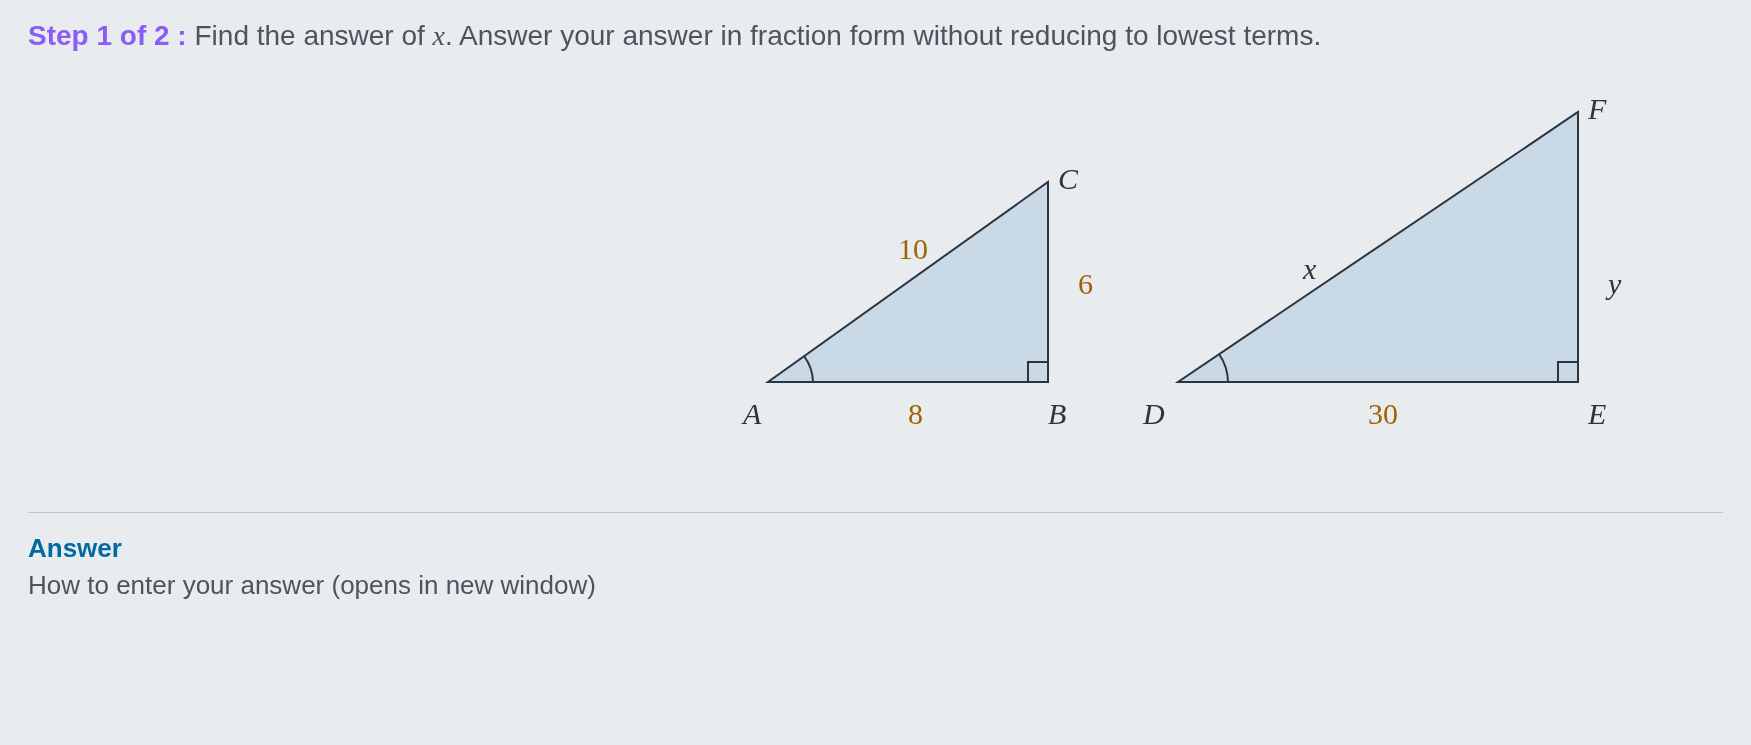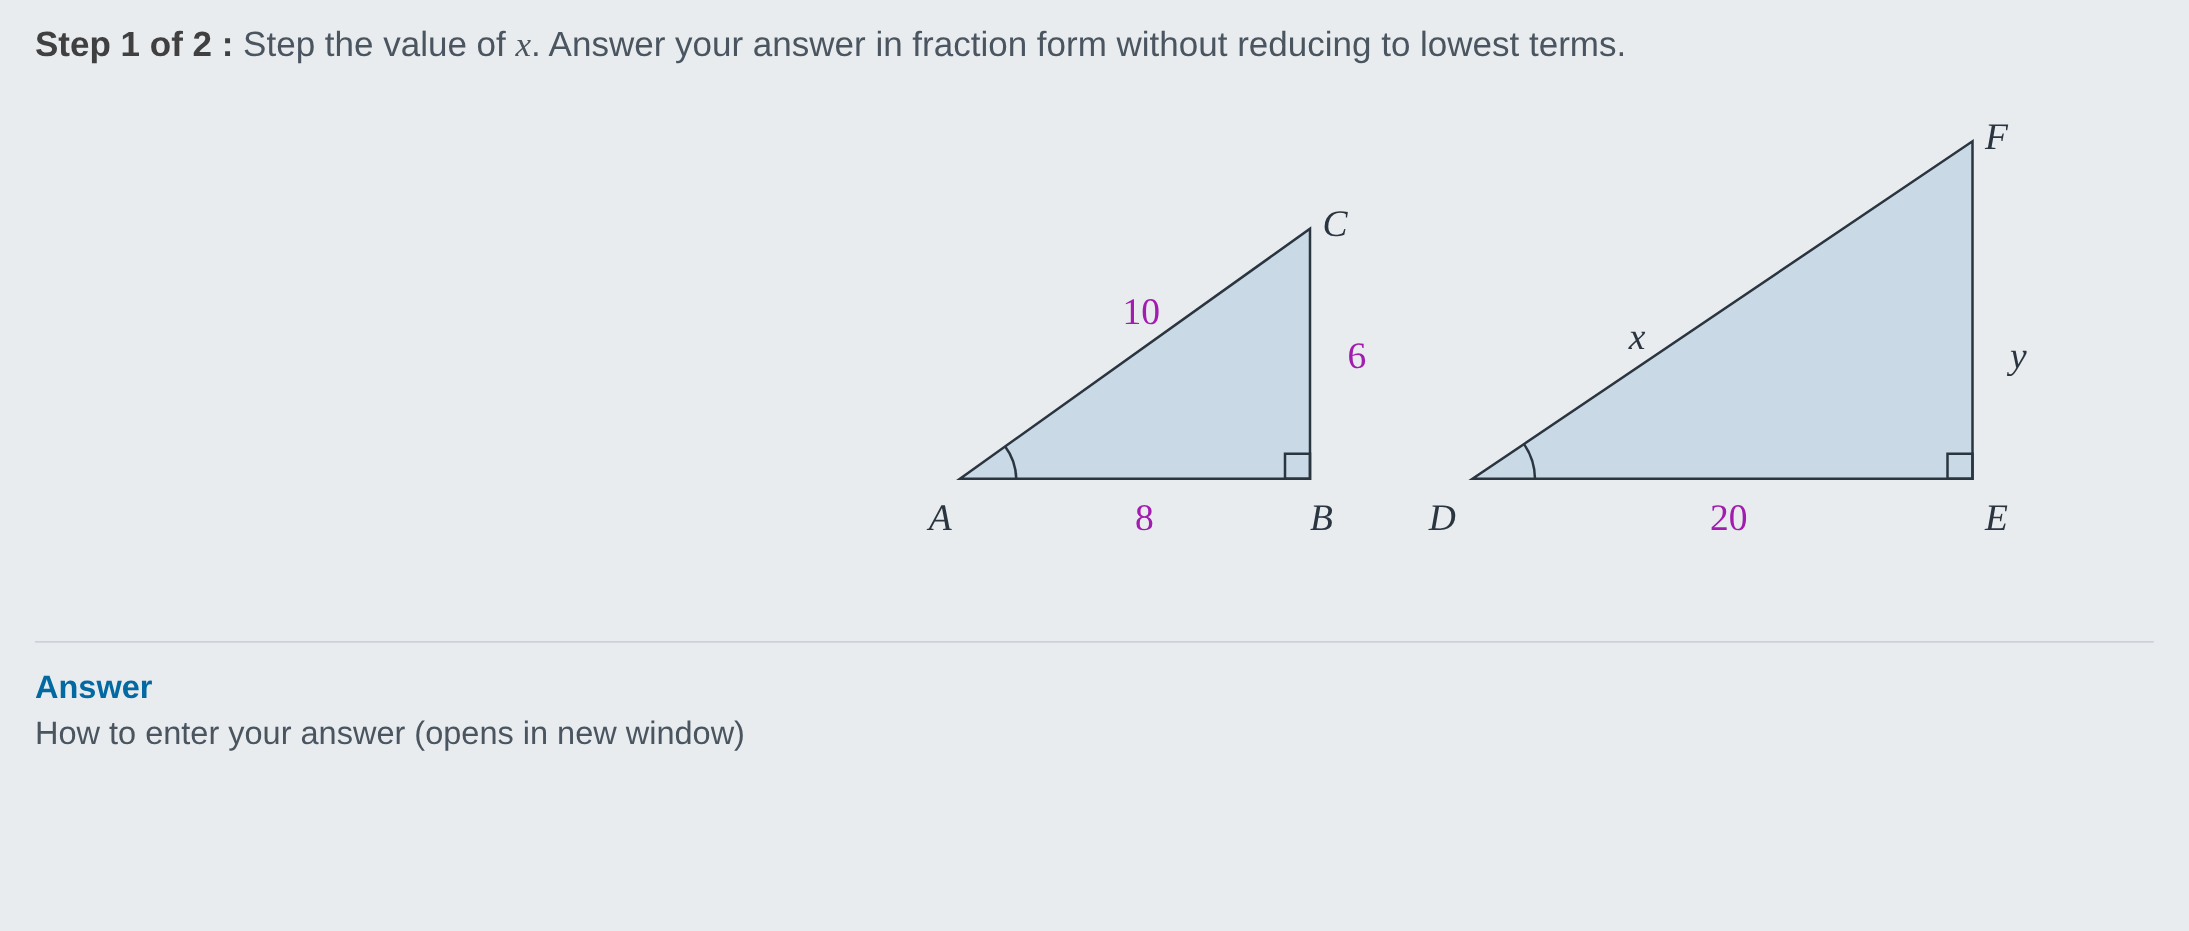--- a/index.html
+++ b/index.html
@@ -18,21 +18,21 @@
     .content {
       padding: 20px 28px;
     }
     .step-line {
       font-size: 28px;
       color: #4a5560;
       margin-bottom: 10px;
     }
     .step-label {
       font-weight: bold;
-      color: #404040;
+      color: #8b5cf6;
     }
     .italic-var {
       font-style: italic;
       font-family: 'Times New Roman', serif;
     }
     .diagram-area {
       position: relative;
       width: 100%;
       height: 420px;
     }
@@ -51,21 +51,21 @@
       position: absolute;
       font-family: 'Times New Roman', serif;
       font-style: italic;
       font-size: 30px;
       color: #2a3540;
     }
     .nlabel {
       position: absolute;
       font-family: 'Times New Roman', serif;
       font-size: 30px;
-      color: #a21caf;
+      color: #a16207;
     }
     .divider {
       border: none;
       border-top: 1px solid #c0c8cf;
       margin: 30px 0 20px 0;
     }
     .answer-heading {
       font-size: 26px;
       font-weight: bold;
       color: #0369a1;
@@ -74,21 +74,21 @@
     .answer-help {
       font-size: 26px;
       color: #4a5560;
     }
   </style>
 </head>
 <body>
 
 <div class="content">
   <p class="step-line">
-    <span class="step-label">Step 1 of 2 :</span><span> Step the value of </span><span class="italic-var">x</span><span>. Answer your answer in fraction form without reducing to lowest terms.</span>
+    <span class="step-label">Step 1 of 2 :</span><span> Find the answer of </span><span class="italic-var">x</span><span>. Answer your answer in fraction form without reducing to lowest terms.</span>
   </p>
 
   <div class="diagram-area">
 
     <svg class="triangle-svg tri1" width="340" height="300">
       <polygon points="20,260 300,260 300,60" fill="#c9d9e6" stroke="#2a3540" stroke-width="2"></polygon>
 
       <rect x="280" y="240" width="20" height="20" fill="none" stroke="#2a3540" stroke-width="2"></rect>
 
       <path d="M 65 260 A 45 45 0 0 0 56 234" fill="none" stroke="#2a3540" stroke-width="2"></path>
@@ -106,21 +106,21 @@
 
       <rect x="400" y="280" width="20" height="20" fill="none" stroke="#2a3540" stroke-width="2"></rect>
 
       <path d="M 70 300 A 50 50 0 0 0 61 272" fill="none" stroke="#2a3540" stroke-width="2"></path>
     </svg>
 
     <span class="tlabel" style="left:1560px; top:30px;">F</span>
     <span class="tlabel" style="left:1275px; top:190px;">x</span>
     <span class="tlabel" style="left:1580px; top:205px;">y</span>
     <span class="tlabel" style="left:1115px; top:335px;">D</span>
-    <span class="nlabel" style="left:1340px; top:335px;">20</span>
+    <span class="nlabel" style="left:1340px; top:335px;">30</span>
     <span class="tlabel" style="left:1560px; top:335px;">E</span>
 
   </div>
 
   <hr class="divider">
 
   <div>
     <div class="answer-heading">Answer</div>
     <div class="answer-help">How to enter your answer (opens in new window)</div>
   </div>

